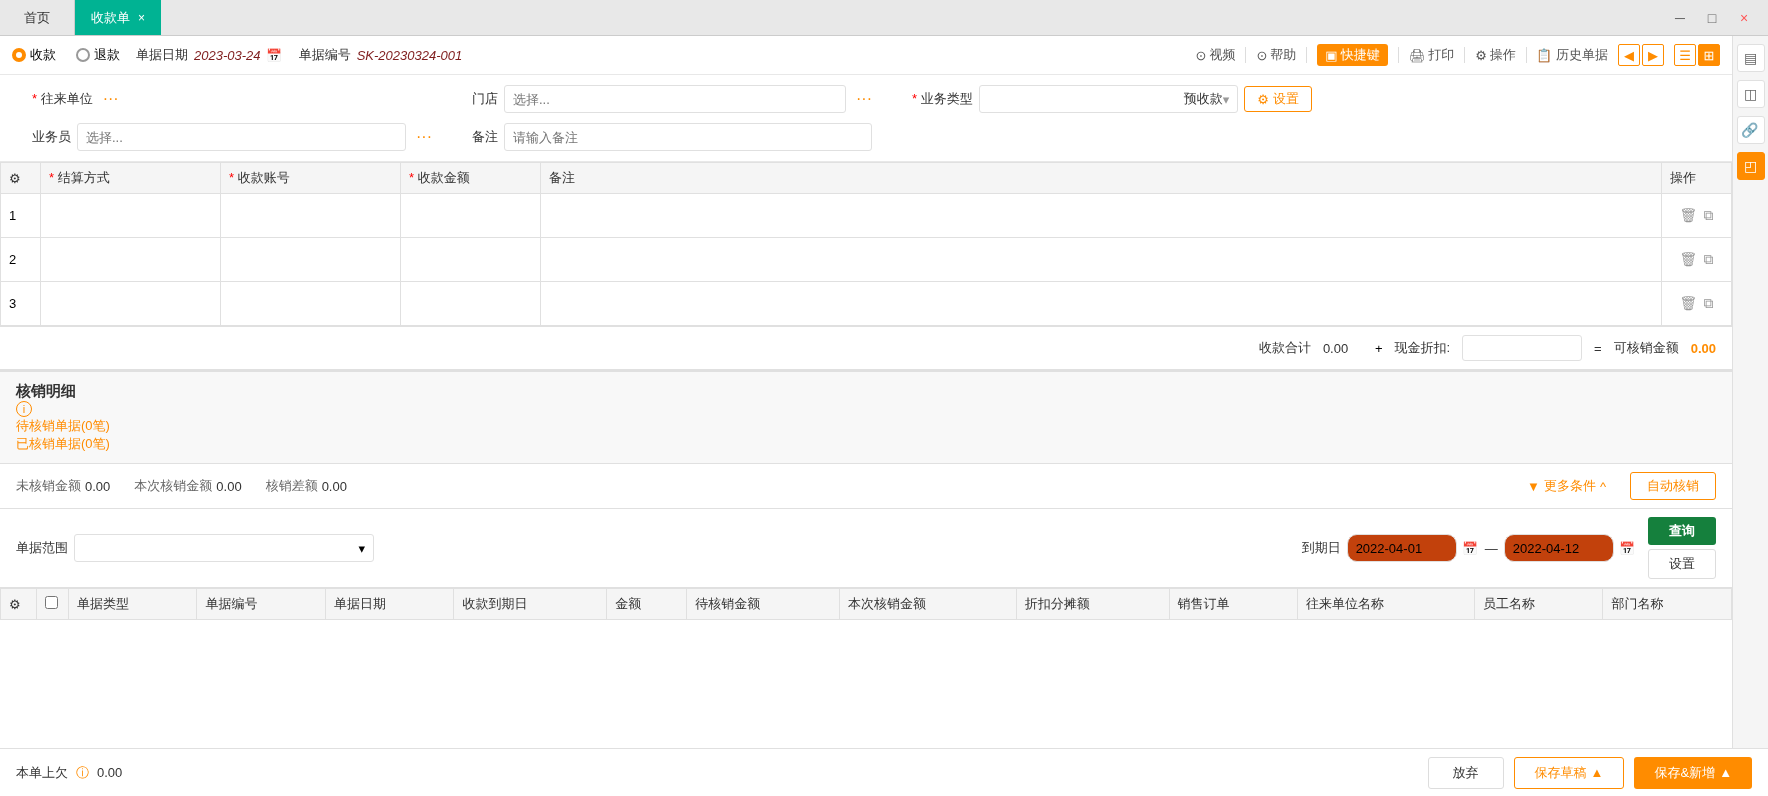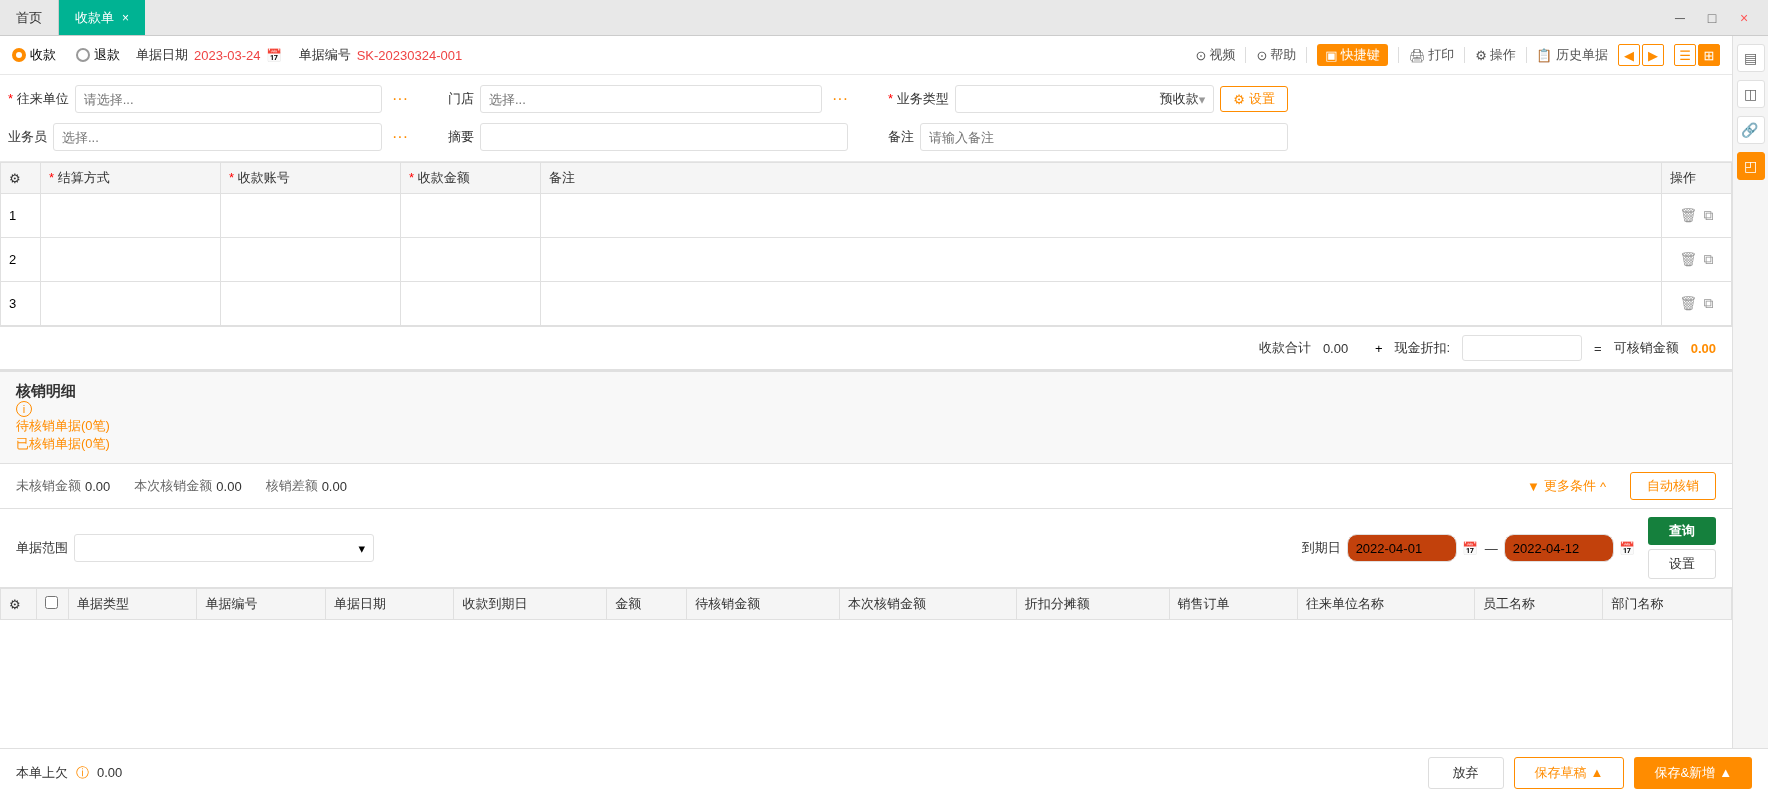--- a/index.html
+++ b/index.html
@@ -5,21 +5,21 @@
     * { box-sizing: border-box; margin: 0; padding: 0; font-family: 'Microsoft YaHei', Arial, sans-serif; font-size: 13px; }
     body { background: #f0f0f0; width: 1768px; height: 796px; overflow: hidden; }
 
     
     .tab-bar {
       display: flex; align-items: center;
       background: #e8e8e8; height: 36px;
       border-bottom: 1px solid #ccc;
     }
     .tab-home {
-      padding: 0 16px; height: 100%; display: flex; align-items: center;
+      padding: 0 24px; height: 100%; display: flex; align-items: center;
       background: #e8e8e8; color: #333; cursor: pointer;
       border-right: 1px solid #ccc;
     }
     .tab-active {
       padding: 0 16px; height: 100%; display: flex; align-items: center;
       background: #00b393; color: #fff; cursor: pointer;
       gap: 8px;
     }
     .tab-close { color: #fff; font-size: 12px; cursor: pointer; }
     .tab-bar-right {
@@ -50,38 +50,38 @@
       width: 14px; height: 14px; border-radius: 50%;
       border: 2px solid #ff8c00; background: #ff8c00;
       display: flex; align-items: center; justify-content: center;
     }
     .radio-circle-empty {
       width: 14px; height: 14px; border-radius: 50%;
       border: 2px solid #999; background: #fff;
     }
     .toolbar-field { display: flex; align-items: center; gap: 6px; }
     .toolbar-label { color: #333; white-space: nowrap; }
-    .toolbar-value { color: #ef4444; font-weight: 500; }
+    .toolbar-value { color: #7f1d1d; font-weight: 500; font-style: italic; }
     .calendar-icon { color: #ff8c00; cursor: pointer; }
     .toolbar-right { margin-left: auto; display: flex; align-items: center; gap: 10px; color: #555; }
     .toolbar-right-item { display: flex; align-items: center; gap: 3px; cursor: pointer; color: #555; white-space: nowrap; }
     .toolbar-right-item.highlight { 
       background: #ff8c00; color: #fff; padding: 2px 8px; border-radius: 3px;
     }
     .divider-v { width: 1px; height: 16px; background: #ddd; }
     .nav-arrows { display: flex; gap: 2px; }
     .layout-icons { display: flex; gap: 2px; }
     .layout-icon {
       width: 22px; height: 22px; display: flex; align-items: center; justify-content: center;
       cursor: pointer; color: #ff8c00; border: 1px solid #ff8c00; border-radius: 2px;
     }
 
     
     .form-section {
-      padding: 10px 8px; border-bottom: 1px solid #e8e8e8;
+      padding: 10px 32px; border-bottom: 1px solid #e8e8e8;
       display: flex; flex-direction: column; gap: 10px;
     }
     .form-row { display: flex; align-items: center; gap: 0; }
     .form-field {
       display: flex; align-items: center; gap: 6px;
       flex: 1;
     }
     .field-label { color: #333; white-space: nowrap; }
     .required { color: #f00; }
     .field-input {
@@ -346,21 +346,20 @@
     </div>
 
     <div class="form-section">
       <div class="form-row">
 
         <div class="form-field" style="max-width:400px;">
           <span class="field-label">
             <span class="required">*</span>
             <span>往来单位</span>
           </span>
-          <input class="field-input" type="text" placeholder="请选择..." style="">
           <span class="field-more">···</span>
         </div>
 
         <div class="form-field" style="max-width:400px; margin-left:40px;">
           <span class="field-label">门店</span>
           <input class="field-input" type="text" placeholder="选择..." style="">
           <span class="field-more">···</span>
         </div>
 
         <div class="form-field" style="margin-left:40px; max-width:400px;">
@@ -379,24 +378,20 @@
         </div>
       </div>
       <div class="form-row">
 
         <div class="form-field" style="max-width:400px;">
           <span class="field-label">业务员</span>
           <input class="field-input" type="text" placeholder="选择..." style="">
           <span class="field-more">···</span>
         </div>
 
-        <div class="form-field" style="margin-left:40px; max-width:400px;">
-          <span class="field-label">摘要</span>
-          <input class="field-input" type="text" style="">
-        </div>
 
         <div class="form-field" style="margin-left:40px; max-width:400px;">
           <span class="field-label">备注</span>
           <input class="field-input" type="text" placeholder="请输入备注" style="">
         </div>
       </div>
     </div>
 
     <div class="table-section">
       <table class="data-table">

